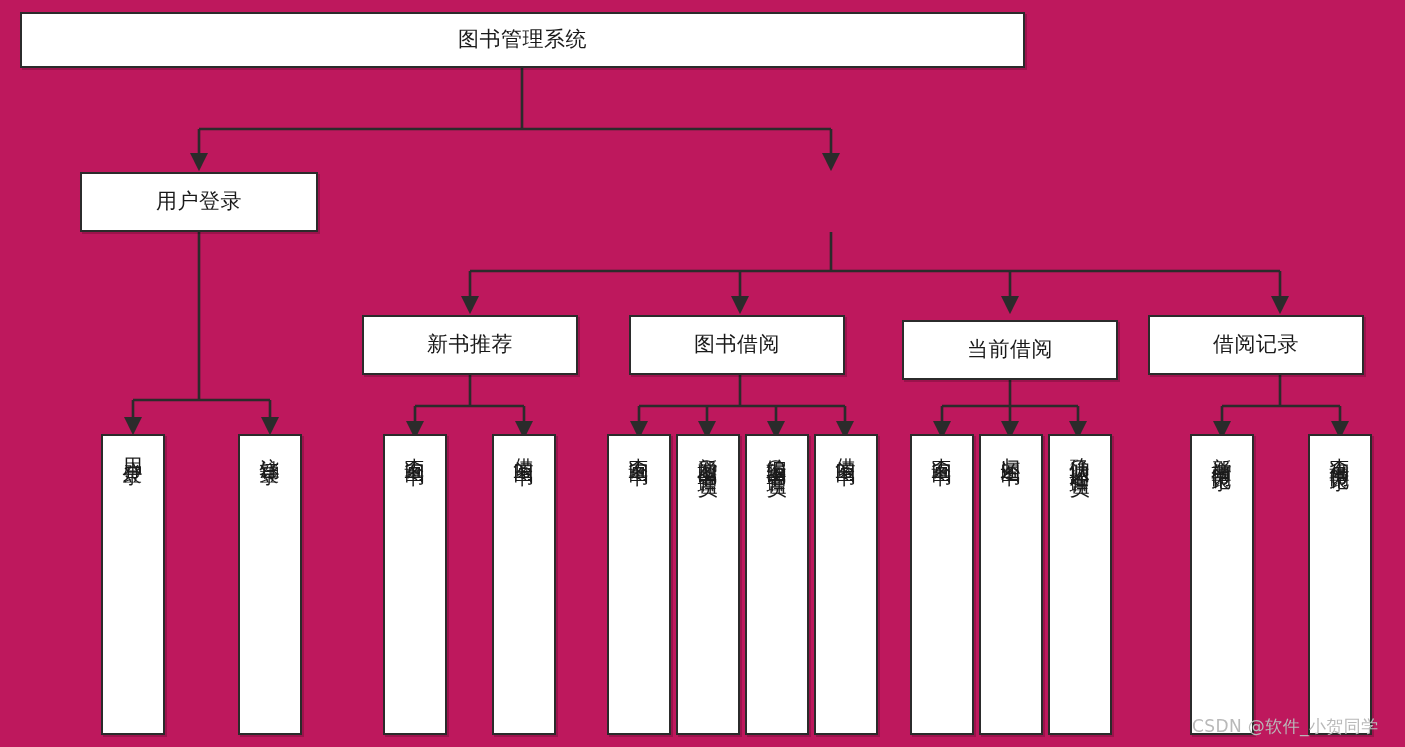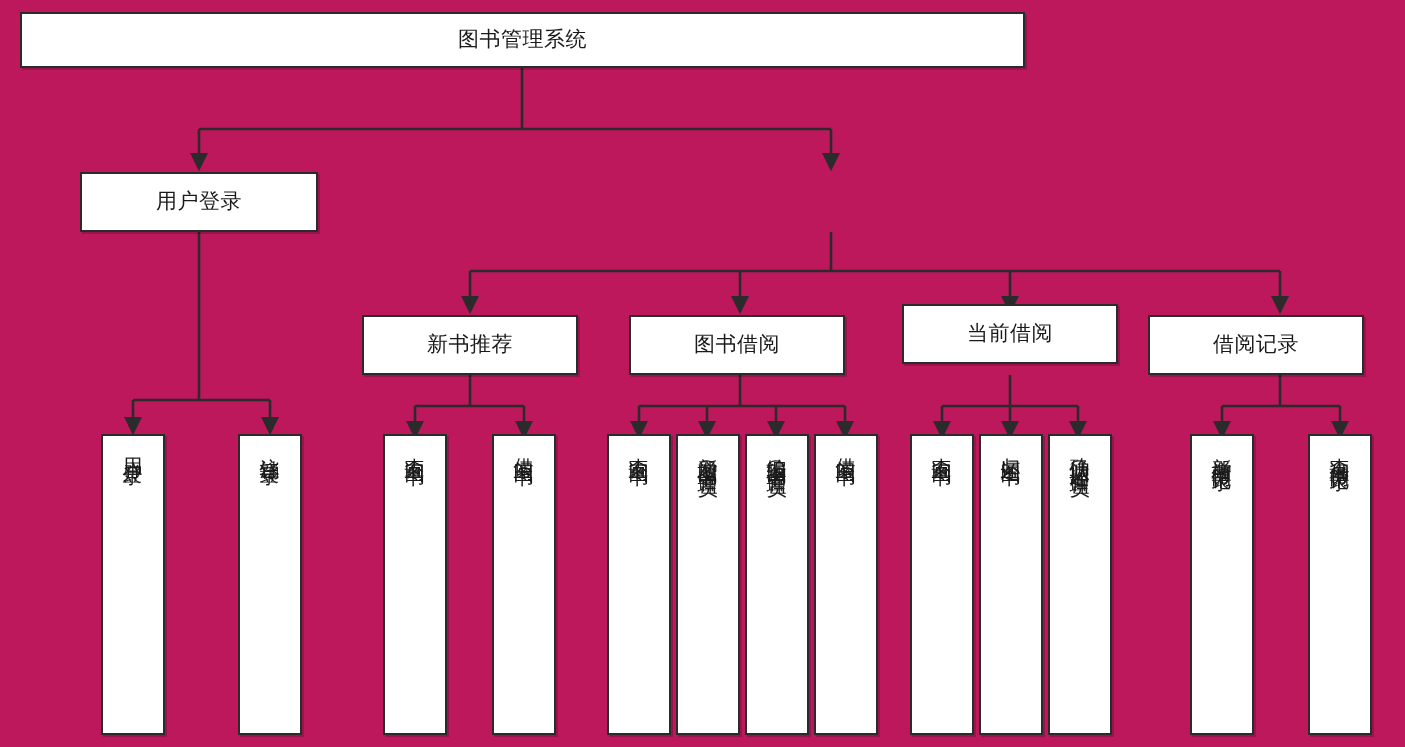--- a/index.html
+++ b/index.html
@@ -129,21 +129,21 @@
 
 
   <div class="node-box" style="left:362px; top:315px; width:216px; height:60px;">
     <span class="node-label">新书推荐</span>
   </div>
 
   <div class="node-box" style="left:604px; top:315px; width:216px; height:60px;margin-left:25px;">
     <span class="node-label">图书借阅</span>
   </div>
 
-  <div class="node-box" style="left:902px; top:304px; width:216px; height:60px;">
+  <div class="node-box" style="left:902px; top:320px; width:216px; height:60px;">
     <span class="node-label">当前借阅</span>
   </div>
 
   <div class="node-box" style="left:1148px; top:315px; width:216px; height:60px;">
     <span class="node-label">借阅记录</span>
   </div>
 
   <div class="node-box vertical" style="left:101px; top:434px; width:64px; height:301px;">
     <span class="node-label">用户登录</span>
   </div>
@@ -189,14 +189,15 @@
   </div>
 
   <div class="node-box vertical" style="left:1190px; top:434px; width:64px; height:301px;">
     <span class="node-label">新增借阅记录</span>
   </div>
 
   <div class="node-box vertical" style="left:1308px; top:434px; width:64px; height:301px;">
     <span class="node-label">查询借阅记录</span>
   </div>
 
+  <div class="watermark" style="left:1192px; top:715px;">CSDN @软件_小贺同学</div>
 
 </div>
 
 </body></html>

